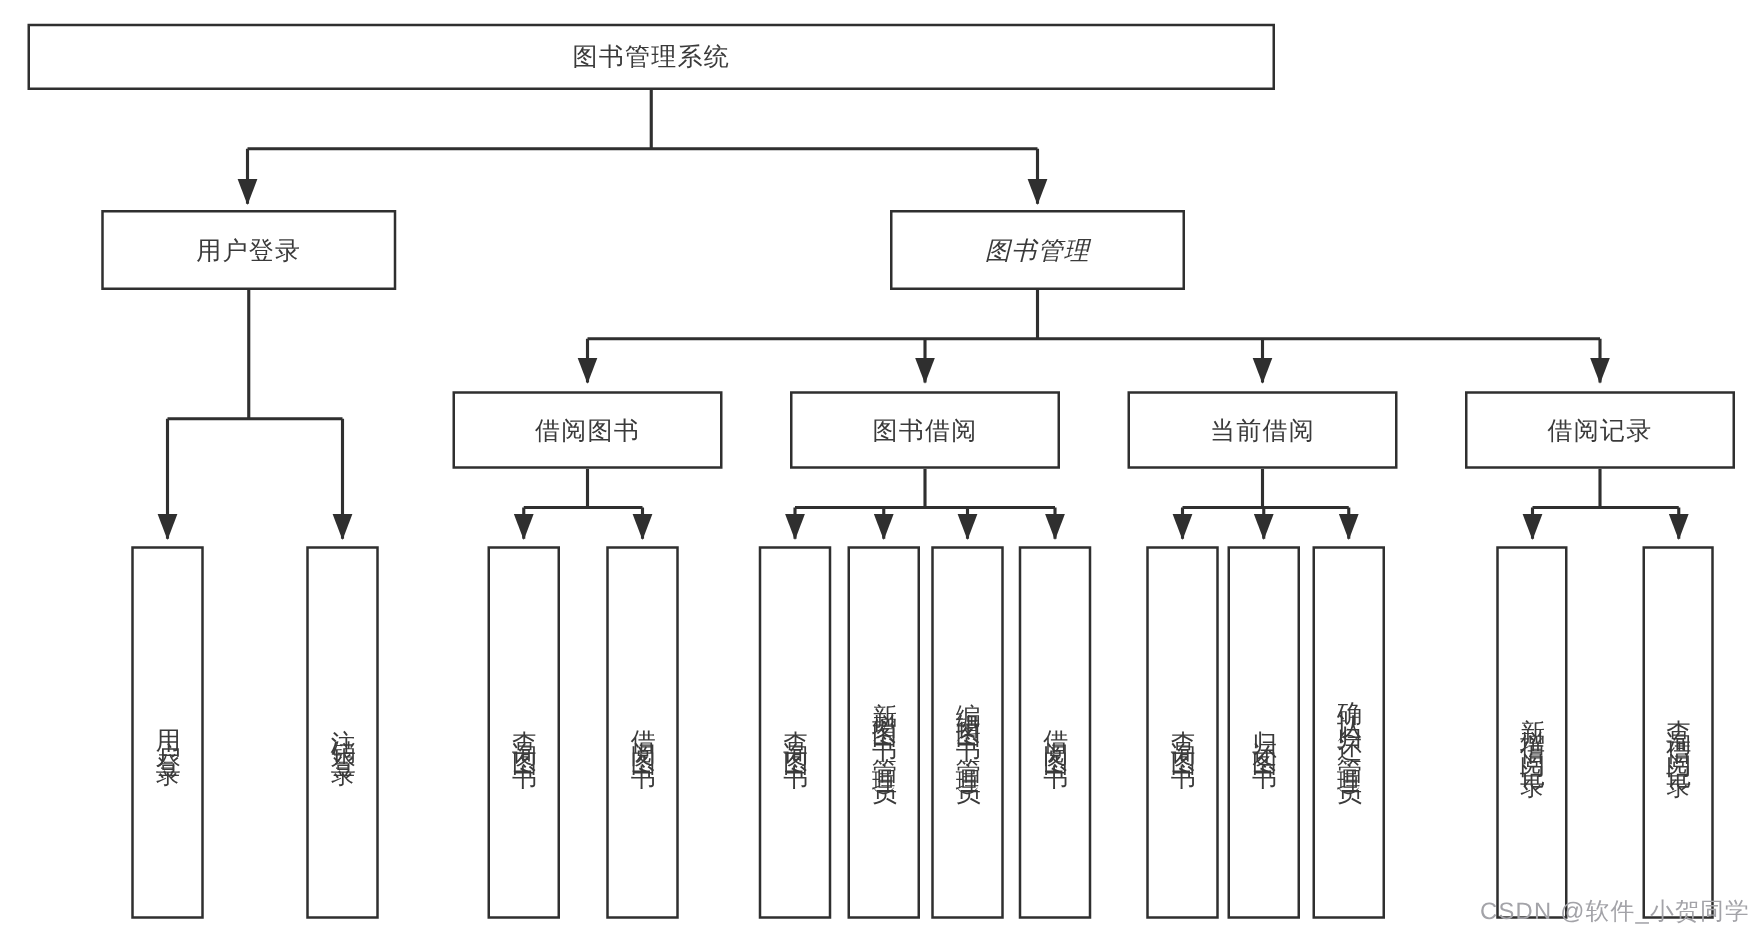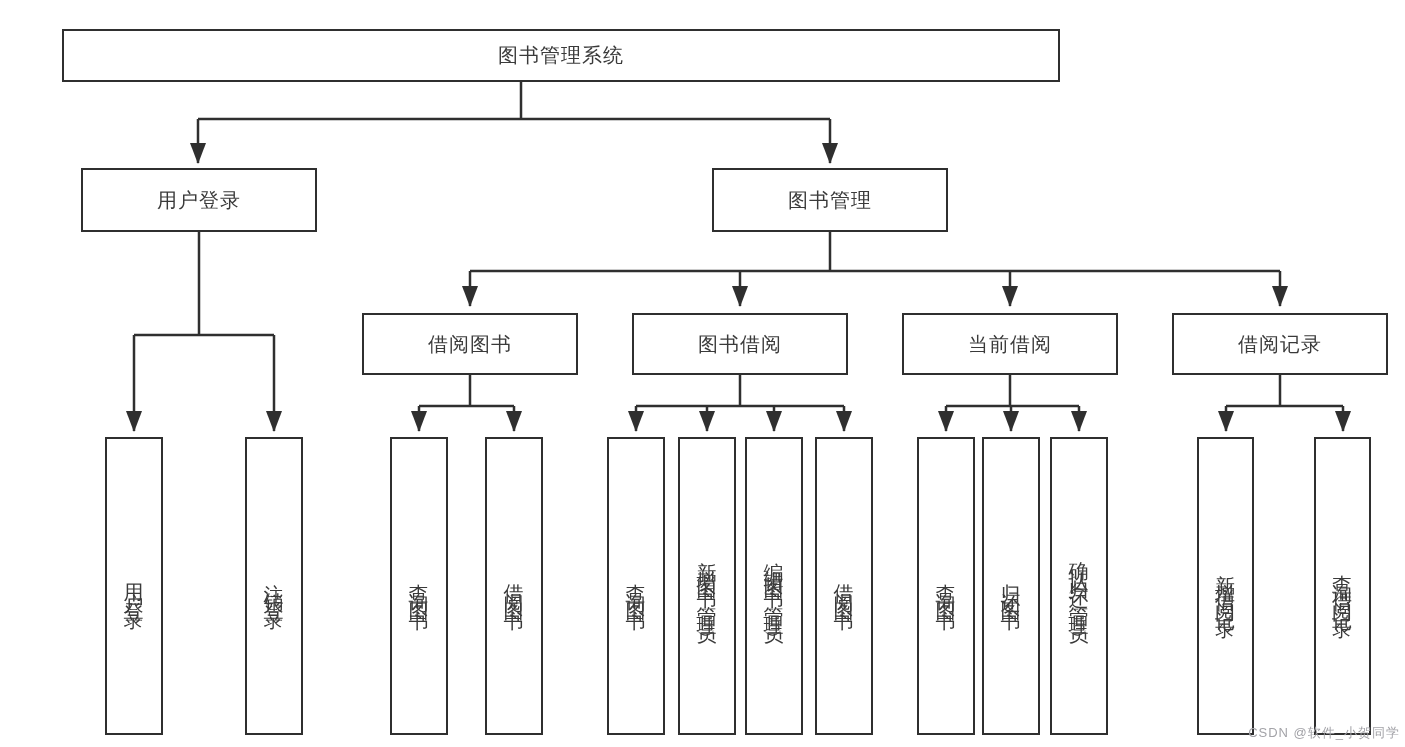--- a/index.html
+++ b/index.html
@@ -29,21 +29,21 @@
     writing-mode: vertical-lr;
     text-orientation: mixed;
     line-height: 1;
     letter-spacing: 9px;
     font-size: 20px;
   }
   .watermark {
     position: absolute;
     right: 5px;
     bottom: 5px;
-    font-size: 13px;
+    font-size: 19px;
     color: #a3a3a8;
     letter-spacing: 1px;
   }
 </style>
 </head>
 <body>
 
 <div class="canvas">
 
   <svg class="connectors" width="1405" height="747" aria-hidden="true">
@@ -82,24 +82,24 @@
       <line x1="946" y1="406" x2="946" y2="431" marker-end="url(#arw)"></line>
       <line x1="1011" y1="406" x2="1011" y2="431" marker-end="url(#arw)"></line>
       <line x1="1079" y1="406" x2="1079" y2="431" marker-end="url(#arw)"></line>
 
       <path d="M1280,375 V406 M1226,406 H1343"></path>
       <line x1="1226" y1="406" x2="1226" y2="431" marker-end="url(#arw)"></line>
       <line x1="1343" y1="406" x2="1343" y2="431" marker-end="url(#arw)"></line>
     </g>
   </svg>
 
-  <div class="box" style="left:22px; top:29px; width:998px; height:53px;margin-left:40px;">图书管理系统</div>
+  <div class="box" style="left:22px; top:19px; width:998px; height:53px;">图书管理系统</div>
 
   <div class="box" style="left:81px; top:168px; width:236px; height:64px;">用户登录</div>
-  <div class="box" style="left:712px; top:168px; width:236px; height:64px;">图书管理</div>
+  <div class="box" style="left:712px; top:168px; width:236px; height:64px;font-style:italic;">图书管理</div>
 
   <div class="box" style="left:362px; top:313px; width:216px; height:62px;">借阅图书</div>
   <div class="box" style="left:632px; top:313px; width:216px; height:62px;font-family:Liberation Mono, monospace;">图书借阅</div>
   <div class="box" style="left:1172px; top:313px; width:216px; height:62px;">借阅记录</div>
   <div class="box" style="left:902px; top:313px; width:216px; height:62px;">当前借阅</div>
 
   <div class="box vbox" style="left:105px; top:437px; width:58px; height:298px;">用户登录</div>
   <div class="box vbox" style="left:245px; top:437px; width:58px; height:298px;">注销登录</div>
 
   <div class="box vbox" style="left:390px; top:437px; width:58px; height:298px;">查询图书</div>

